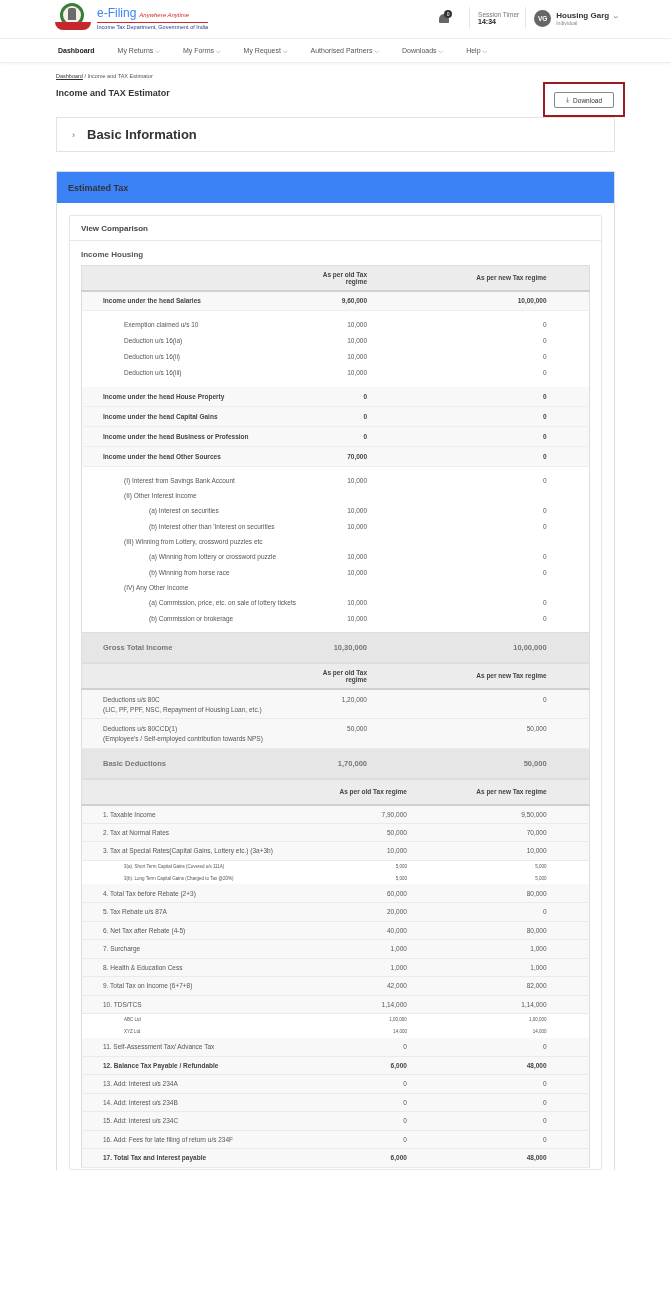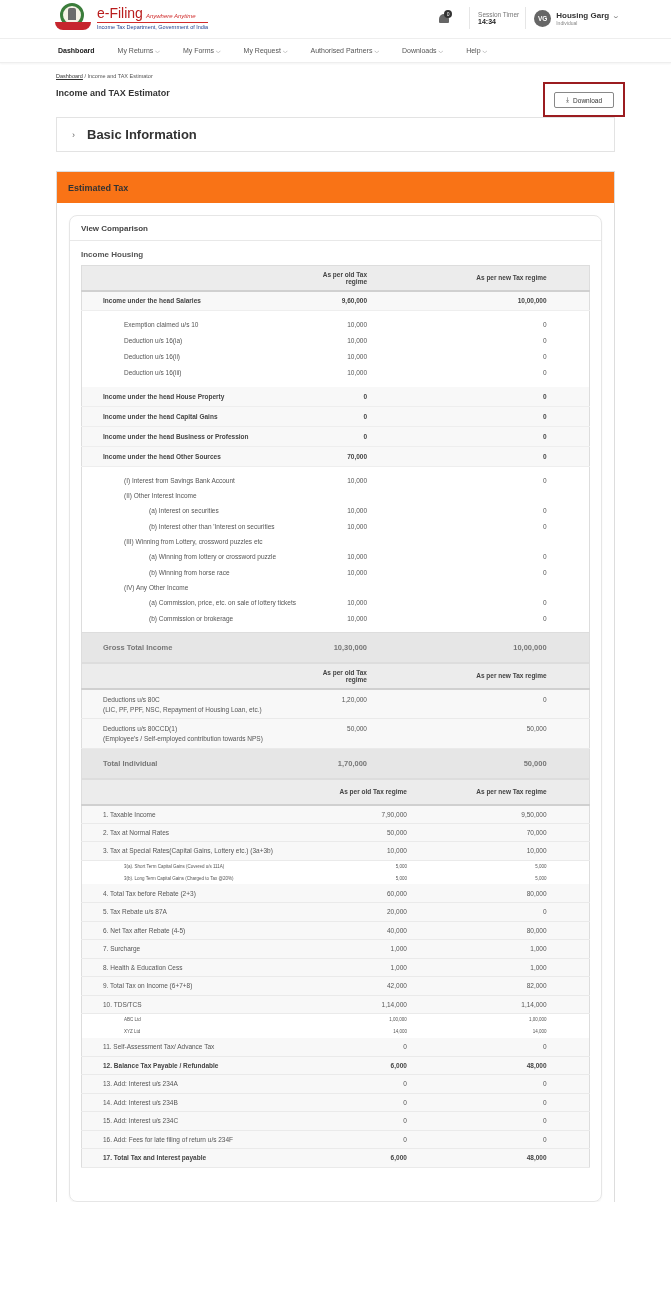--- a/index.html
+++ b/index.html
@@ -7,21 +7,21 @@
   body { font-family: "Liberation Sans", sans-serif; color: #333; font-size: 7px; }
 
   
   .header { height: 38px; position: relative; background: #fff; }
   .logo { position: absolute; left: 55px; top: 2px; display: flex; align-items: center; }
   .emblem { width: 38px; height: 32px; position: relative; }
   .emblem .wreath { position: absolute; left: 5px; top: 1px; width: 24px; height: 24px; border-radius: 50%; border: 3px solid #3b7d3b; background: #f6f2e6; }
   .emblem .lion { position: absolute; left: 13px; top: 6px; width: 8px; height: 12px; background: #6b6b6b; border-radius: 2px 2px 0 0; }
   .emblem .ribbon { position: absolute; left: 0; top: 20px; width: 36px; height: 8px; background: #c6262e; border-radius: 0 0 12px 12px; }
   .logo-text { margin-left: 4px; }
-  .logo-title { font-size: 14px; color: #b91c1c; line-height: 15px; }
+  .logo-title { font-size: 12px; color: #3b82f6; line-height: 15px; }
   .logo-tag { font-size: 6px; color: #d02a2a; font-style: italic; margin-left: 3px; }
   .logo-sub { font-size: 5.5px; color: #1f3f8f; border-top: 1px solid #d02a2a; margin-top: 1px; padding-top: 1px; }
   .hdr-right { position: absolute; right: 52px; top: 7px; display: flex; align-items: center; }
   .bell { width: 14px; height: 16px; position: relative; margin-right: 10px; }
   .bell .body { position: absolute; left: 0; top: 4px; width: 10px; height: 9px; background: #666; border-radius: 5px 5px 1px 1px; }
   .bell .badge { position: absolute; left: 5px; top: 0; width: 8px; height: 8px; border-radius: 50%; background: #333; color: #fff; font-size: 5px; text-align: center; line-height: 8px; }
   .vsep { width: 1px; height: 22px; background: #e6e6e6; margin: 0 8px 0 6px; }
   .timer-label { font-size: 6.5px; color: #777; }
   .timer-val { font-size: 7px; font-weight: bold; color: #222; }
   .avatar { width: 17px; height: 17px; border-radius: 50%; background: #666; color: #fff; font-size: 6.5px; font-weight: bold; text-align: center; line-height: 17px; margin-right: 5px; }
@@ -43,23 +43,23 @@
   .page-title { font-size: 9px; font-weight: bold; color: #333; position: absolute; left: 0; top: 5px; }
   .dl-highlight { position: absolute; right: -10px; top: -1px; width: 82px; height: 35px; border: 2.5px solid #9b1c20; }
   .dl-btn { position: absolute; left: 9px; top: 8px; width: 60px; height: 16px; border: 1px solid #888; border-radius: 2px; background: #fff; font-size: 6.5px; color: #333; display: flex; align-items: center; justify-content: center; }
   .dl-btn .ic { margin-right: 4px; font-size: 7px; }
 
   .basic-info { border: 1px solid #e3e3e3; height: 35px; display: flex; align-items: center; padding-left: 15px; margin-top: 0; }
   .basic-info .arrow { font-size: 9px; color: #666; margin-right: 12px; }
   .basic-info .lbl { font-size: 13px; font-weight: bold; color: #333; }
 
   .est { margin-top: 19px; border: 1px solid #ddd; border-bottom: none; }
-  .est-head { background: #f97316; height: 31px; padding-left: 11px; display: flex; align-items: center; font-size: 9px; font-weight: bold; color: #333; text-align: center; }
+  .est-head { background: #3b82f6; height: 31px; padding-left: 11px; display: flex; align-items: center; font-size: 9px; font-weight: bold; color: #333; text-align: center; }
   .est-body { padding: 12px 12px 0 12px; }
-  .vc { border: 1px solid #e6e6e6; border-radius: 8px; padding-bottom: 33px; box-shadow: 0 1px 2px rgba(0,0,0,0.05); }
+  .vc { border: 1px solid #e6e6e6; border-radius: 2px; padding-bottom: 1px; box-shadow: 0 1px 2px rgba(0,0,0,0.05); }
   .vc-head { height: 25px; border-bottom: 1px solid #e8e8e8; padding-left: 11px; display: flex; align-items: center; font-size: 8px; font-weight: bold; color: #444; }
   .sec-title { font-size: 8px; font-weight: bold; color: #555; padding-left: 11px; margin: 9px 0 6px 0; }
 
   table { border-collapse: collapse; width: 509px; margin-left: 11px; border: 1px solid #ddd; }
   th { background: #ececec; font-size: 6.5px; font-weight: bold; color: #444; height: 25px; text-align: right; border-bottom: 2px solid #d0d0d0; }
   td { font-size: 6.5px; color: #555; }
   td.num { text-align: right; }
   tr.head-row td { height: 20px; border-bottom: 1px solid #eee; background: #f8f8f8; font-weight: bold; color: #444; }
   tr.sub td { height: 16px; background: #fff; }
   tr.sub-lbl td { height: 14px; background: #fff; }
@@ -310,21 +310,21 @@
           <tr class="ded">
             <td class="pad1">
                   <div>Deductions u/s 80CCD(1)</div>
                   <div>(Employee's / Self-employed contribution towards NPS)</div>
                 </td>
             <td class="num">50,000</td>
             <td class="num">50,000</td>
                 <td></td>
           </tr>
           <tr class="total">
-                <td class="pad1">Total Individual</td>
+                <td class="pad1">Basic Deductions</td>
                 <td class="num">1,70,000</td>
                 <td class="num">50,000</td>
                 <td></td>
               </tr>
         </tbody>
           </table>
 
         <table>
           <colgroup>
               <col style="width:240px">

